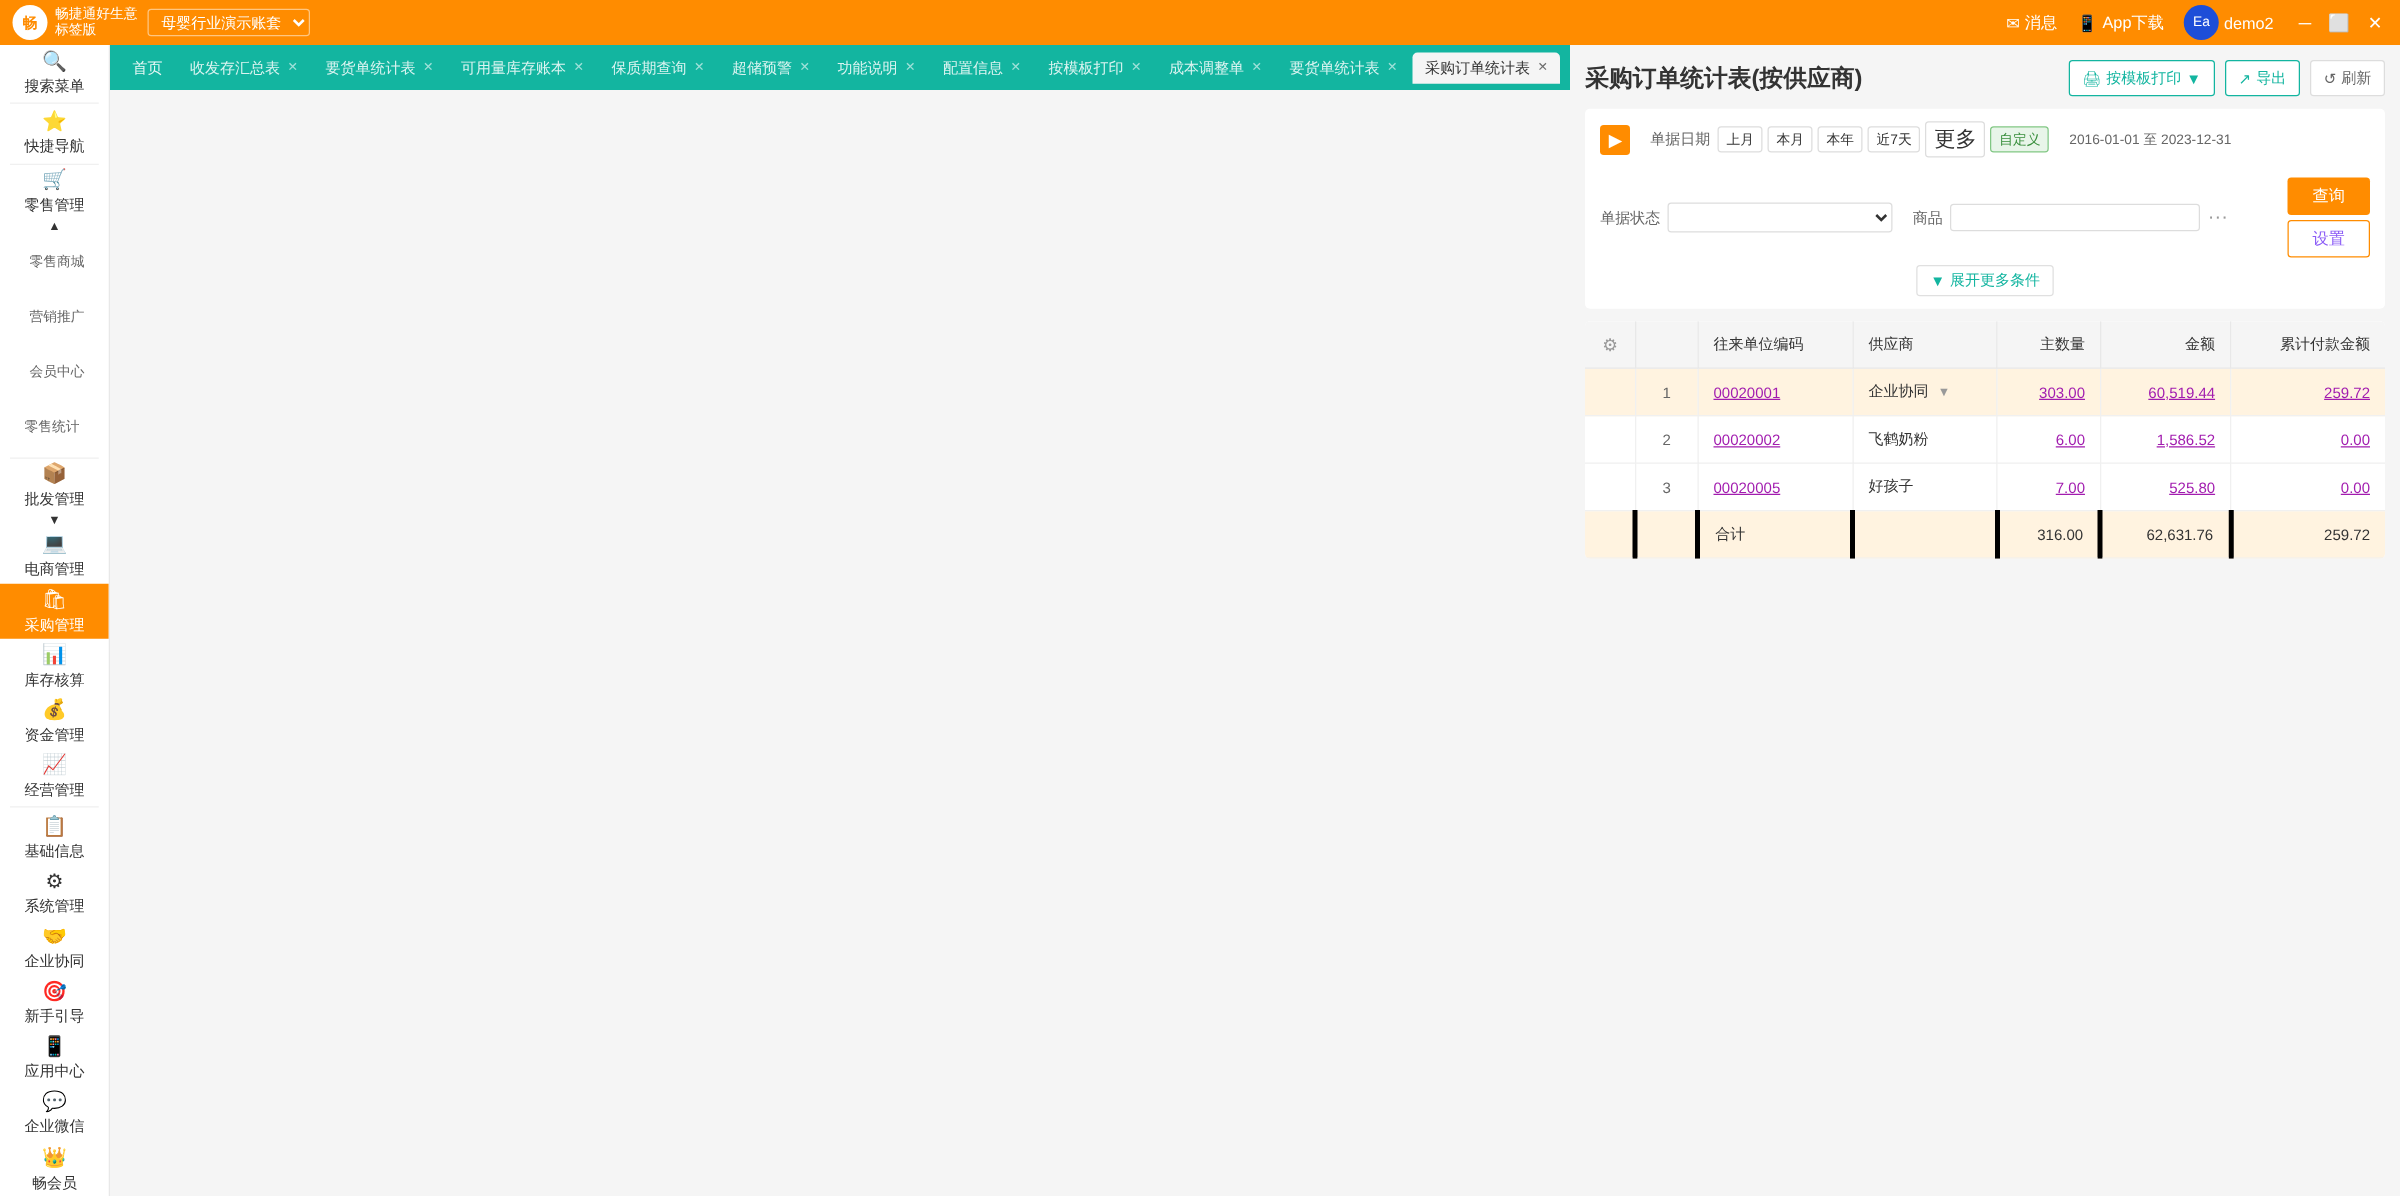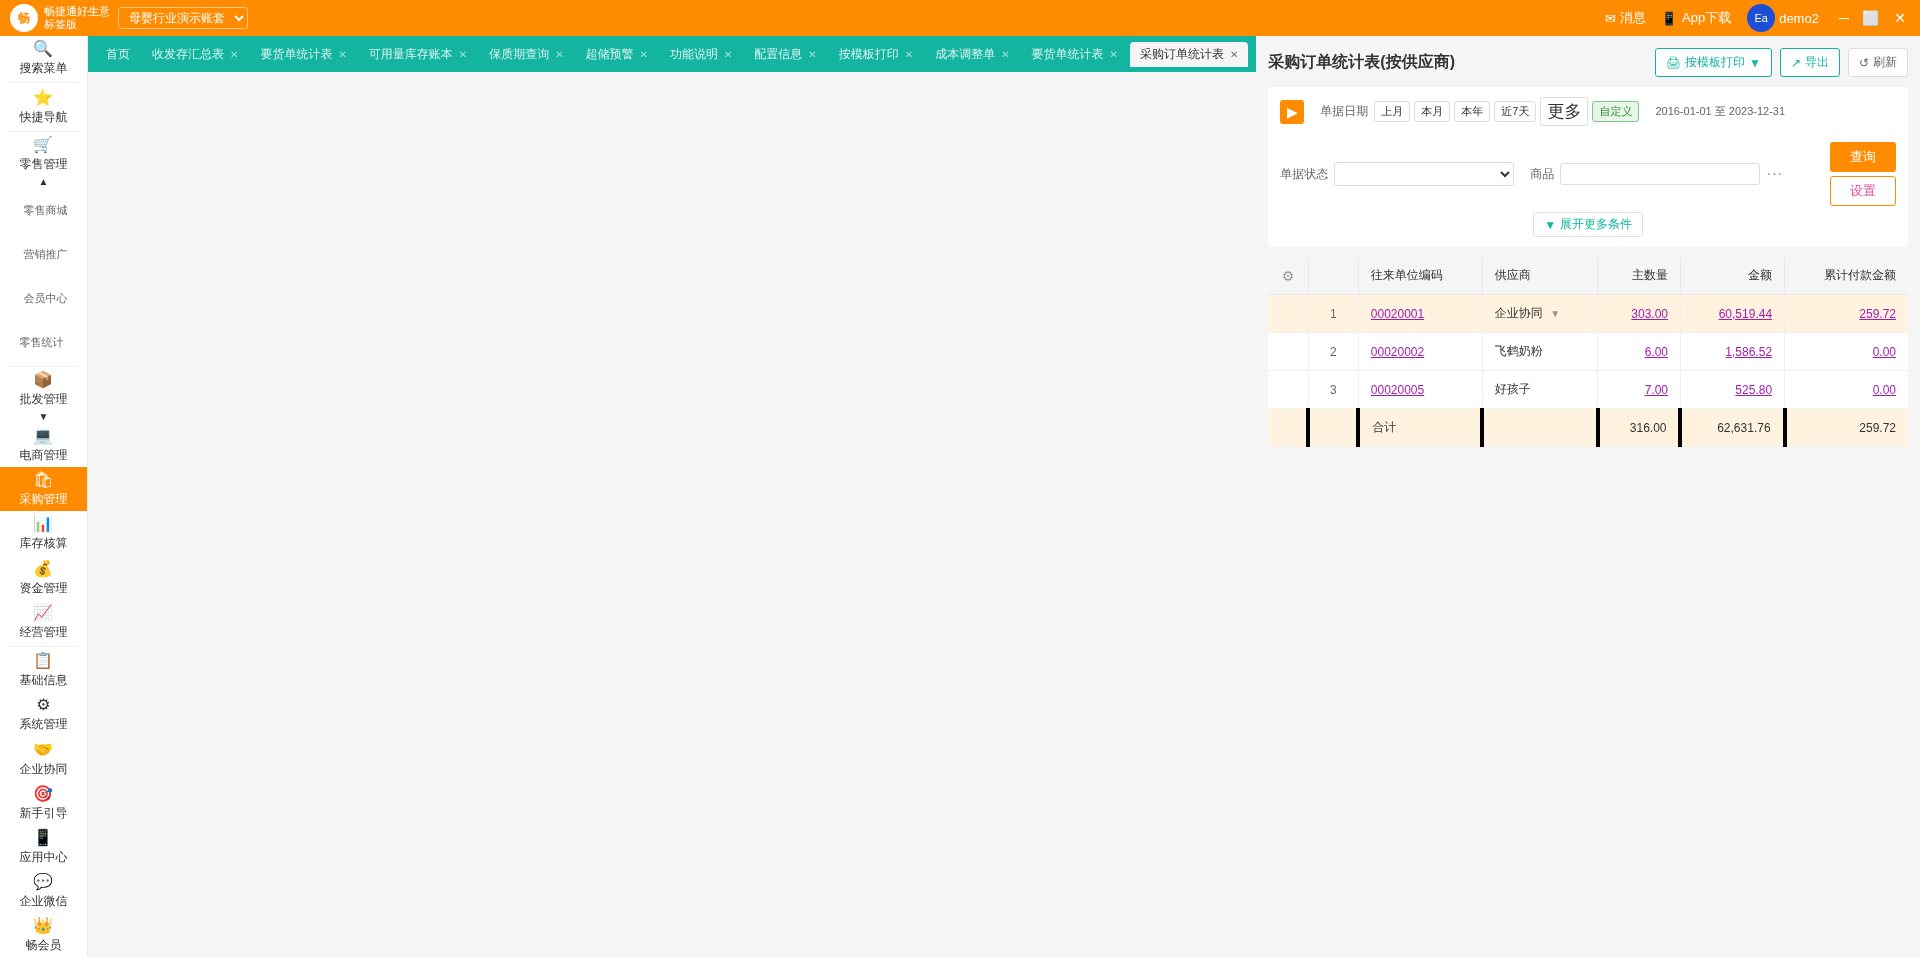--- a/index.html
+++ b/index.html
@@ -37,21 +37,21 @@
     .nav-tab { display: flex; align-items: center; gap: 4px; padding: 4px 10px; border-radius: 4px 4px 0 0; font-size: 12px; cursor: pointer; color: rgba(255,255,255,0.85); white-space: nowrap; }
     .nav-tab.active { background: #f5f5f5; color: #333; }
     .nav-tab .close-btn { font-size: 10px; opacity: 0.7; margin-left: 2px; }
     .nav-tab-home { color: rgba(255,255,255,0.9); font-size: 12px; }
 
     
     .page-content { flex: 1; background: #f5f5f5; overflow: auto; padding: 12px; }
 
     
     .page-header { display: flex; align-items: center; justify-content: space-between; margin-bottom: 10px; }
-    .page-title { font-size: 16px; font-weight: bold; color: #333; }
+    .page-title { font-size: 19px; font-weight: bold; color: #333; }
     .page-actions { display: flex; align-items: center; gap: 8px; }
     .btn-template { display: flex; align-items: center; gap: 4px; padding: 5px 10px; border: 1px solid #13b5a0; background: white; color: #13b5a0; border-radius: 3px; cursor: pointer; font-size: 12px; }
     .btn-export { display: flex; align-items: center; gap: 4px; padding: 5px 10px; border: 1px solid #13b5a0; background: white; color: #13b5a0; border-radius: 3px; cursor: pointer; font-size: 12px; }
     .btn-refresh { display: flex; align-items: center; gap: 4px; padding: 5px 10px; border: 1px solid #ddd; background: white; color: #666; border-radius: 3px; cursor: pointer; font-size: 12px; }
 
     
     .filter-area { background: white; border-radius: 4px; padding: 10px 12px; margin-bottom: 10px; }
     .filter-row { display: flex; align-items: center; gap: 16px; flex-wrap: wrap; }
     .filter-toggle { width: 24px; height: 24px; background: #ff8c00; color: white; border: none; border-radius: 3px; cursor: pointer; display: flex; align-items: center; justify-content: center; font-size: 14px; flex-shrink: 0; }
     .filter-item { display: flex; align-items: center; gap: 6px; }
@@ -62,21 +62,21 @@
     .date-custom-badge { padding: 2px 6px; background: #e8f5e9; border: 1px solid #81c784; border-radius: 3px; font-size: 11px; color: #388e3c; }
     .date-range-text { color: #666; font-size: 11px; }
     .filter-select { border: 1px solid #ddd; border-radius: 3px; padding: 3px 6px; font-size: 12px; color: #333; background: white; min-width: 180px; }
     .filter-input { border: 1px solid #ddd; border-radius: 3px; padding: 3px 8px; font-size: 12px; color: #333; background: white; min-width: 200px; }
     .filter-dots { color: #999; cursor: pointer; font-size: 16px; }
     .filter-expand { display: flex; justify-content: center; padding-top: 6px; }
     .expand-btn { display: flex; align-items: center; gap: 4px; color: #13b5a0; font-size: 12px; cursor: pointer; padding: 3px 10px; border: 1px solid #e0e0e0; border-radius: 3px; background: white; }
 
     
     .action-btn-query { background: #ff8c00; color: white; border: none; padding: 6px 20px; border-radius: 3px; cursor: pointer; font-size: 13px; }
-    .action-btn-set { background: white; color: #ec4899; border: 1px solid #ff8c00; padding: 5px 16px; border-radius: 3px; cursor: pointer; font-size: 13px; font-family: Liberation Mono, monospace; }
+    .action-btn-set { background: white; color: #8b5cf6; border: 1px solid #ff8c00; padding: 5px 16px; border-radius: 3px; cursor: pointer; font-size: 13px; font-family: Liberation Mono, monospace; }
     .filter-right-btns { display: flex; flex-direction: column; gap: 4px; margin-left: auto; }
 
     
     .table-container { background: white; border-radius: 4px; overflow: hidden; }
     .data-table { width: 100%; border-collapse: collapse; }
     .data-table th { background: #f5f5f5; padding: 10px 12px; text-align: left; font-weight: normal; color: #333; font-size: 12px; border-bottom: 1px solid #e8e8e8; border-right: 1px solid #e8e8e8; }
     .data-table th:last-child { border-right: none; }
     .data-table td { padding: 10px 12px; border-bottom: 1px solid #f0f0f0; border-right: 1px solid #f0f0f0; font-size: 12px; color: #333; }
     .data-table td:last-child { border-right: none; }
     .data-table tr.highlight td { background: #fff3e0; }

